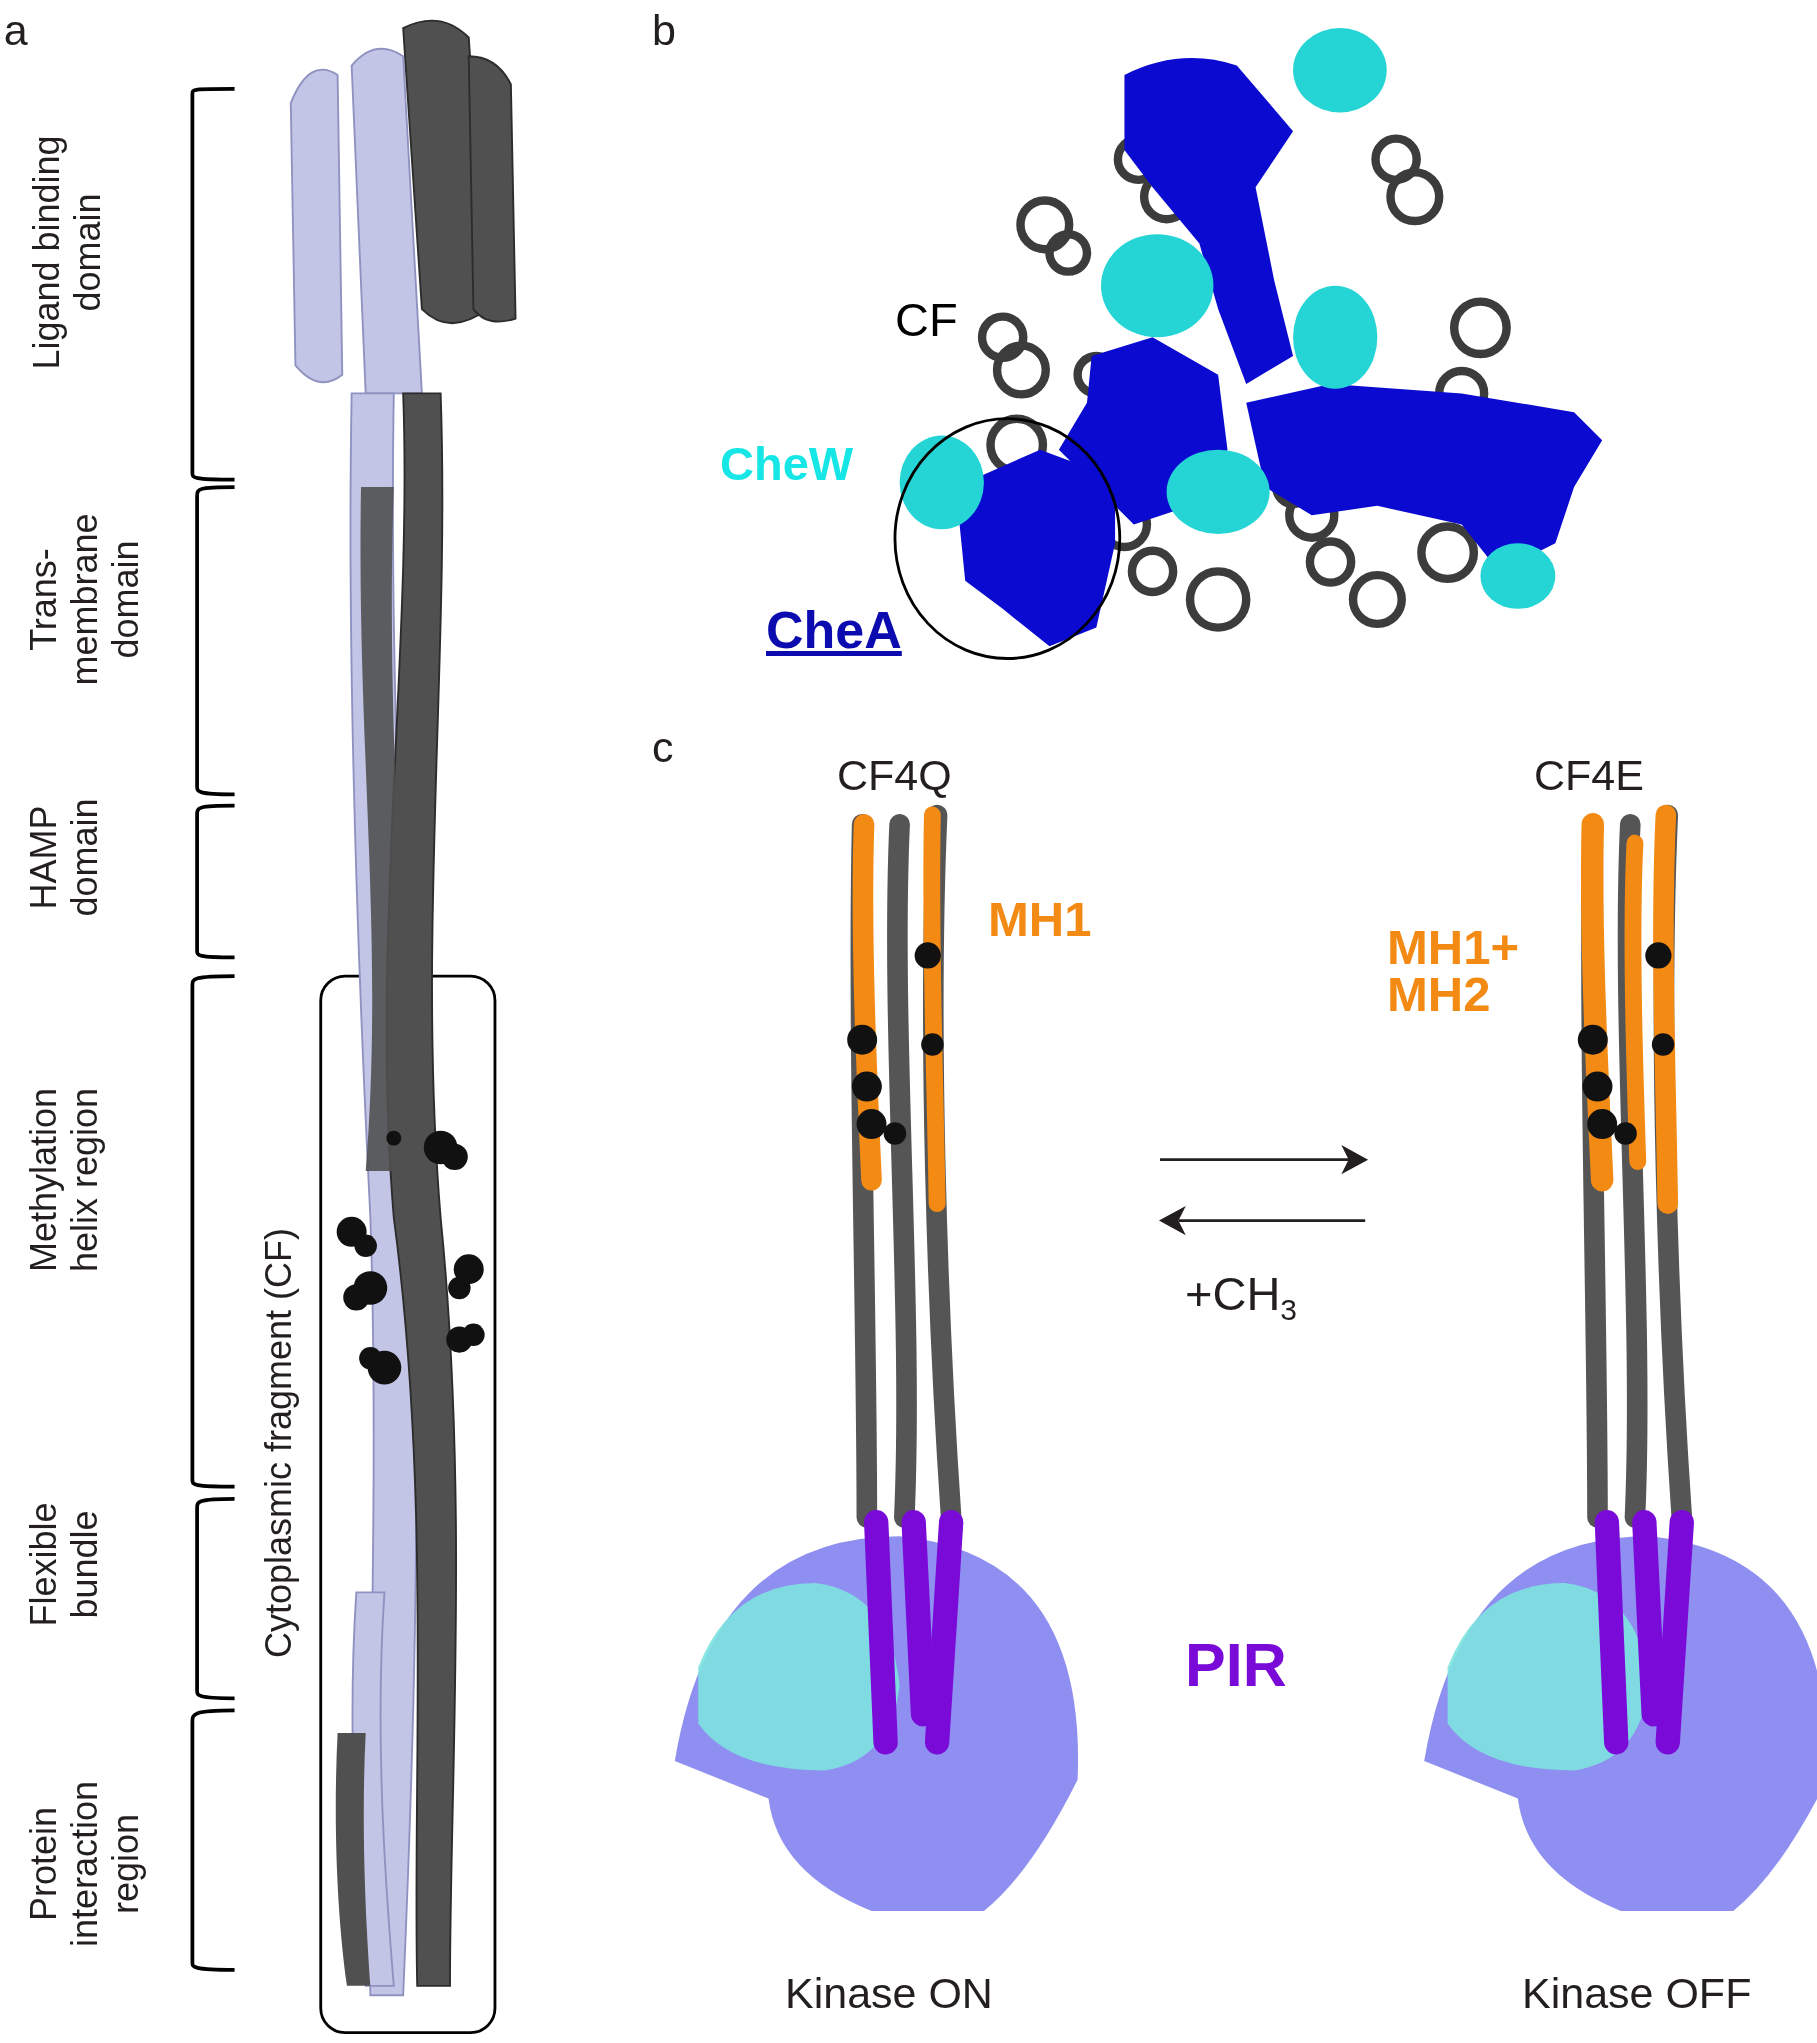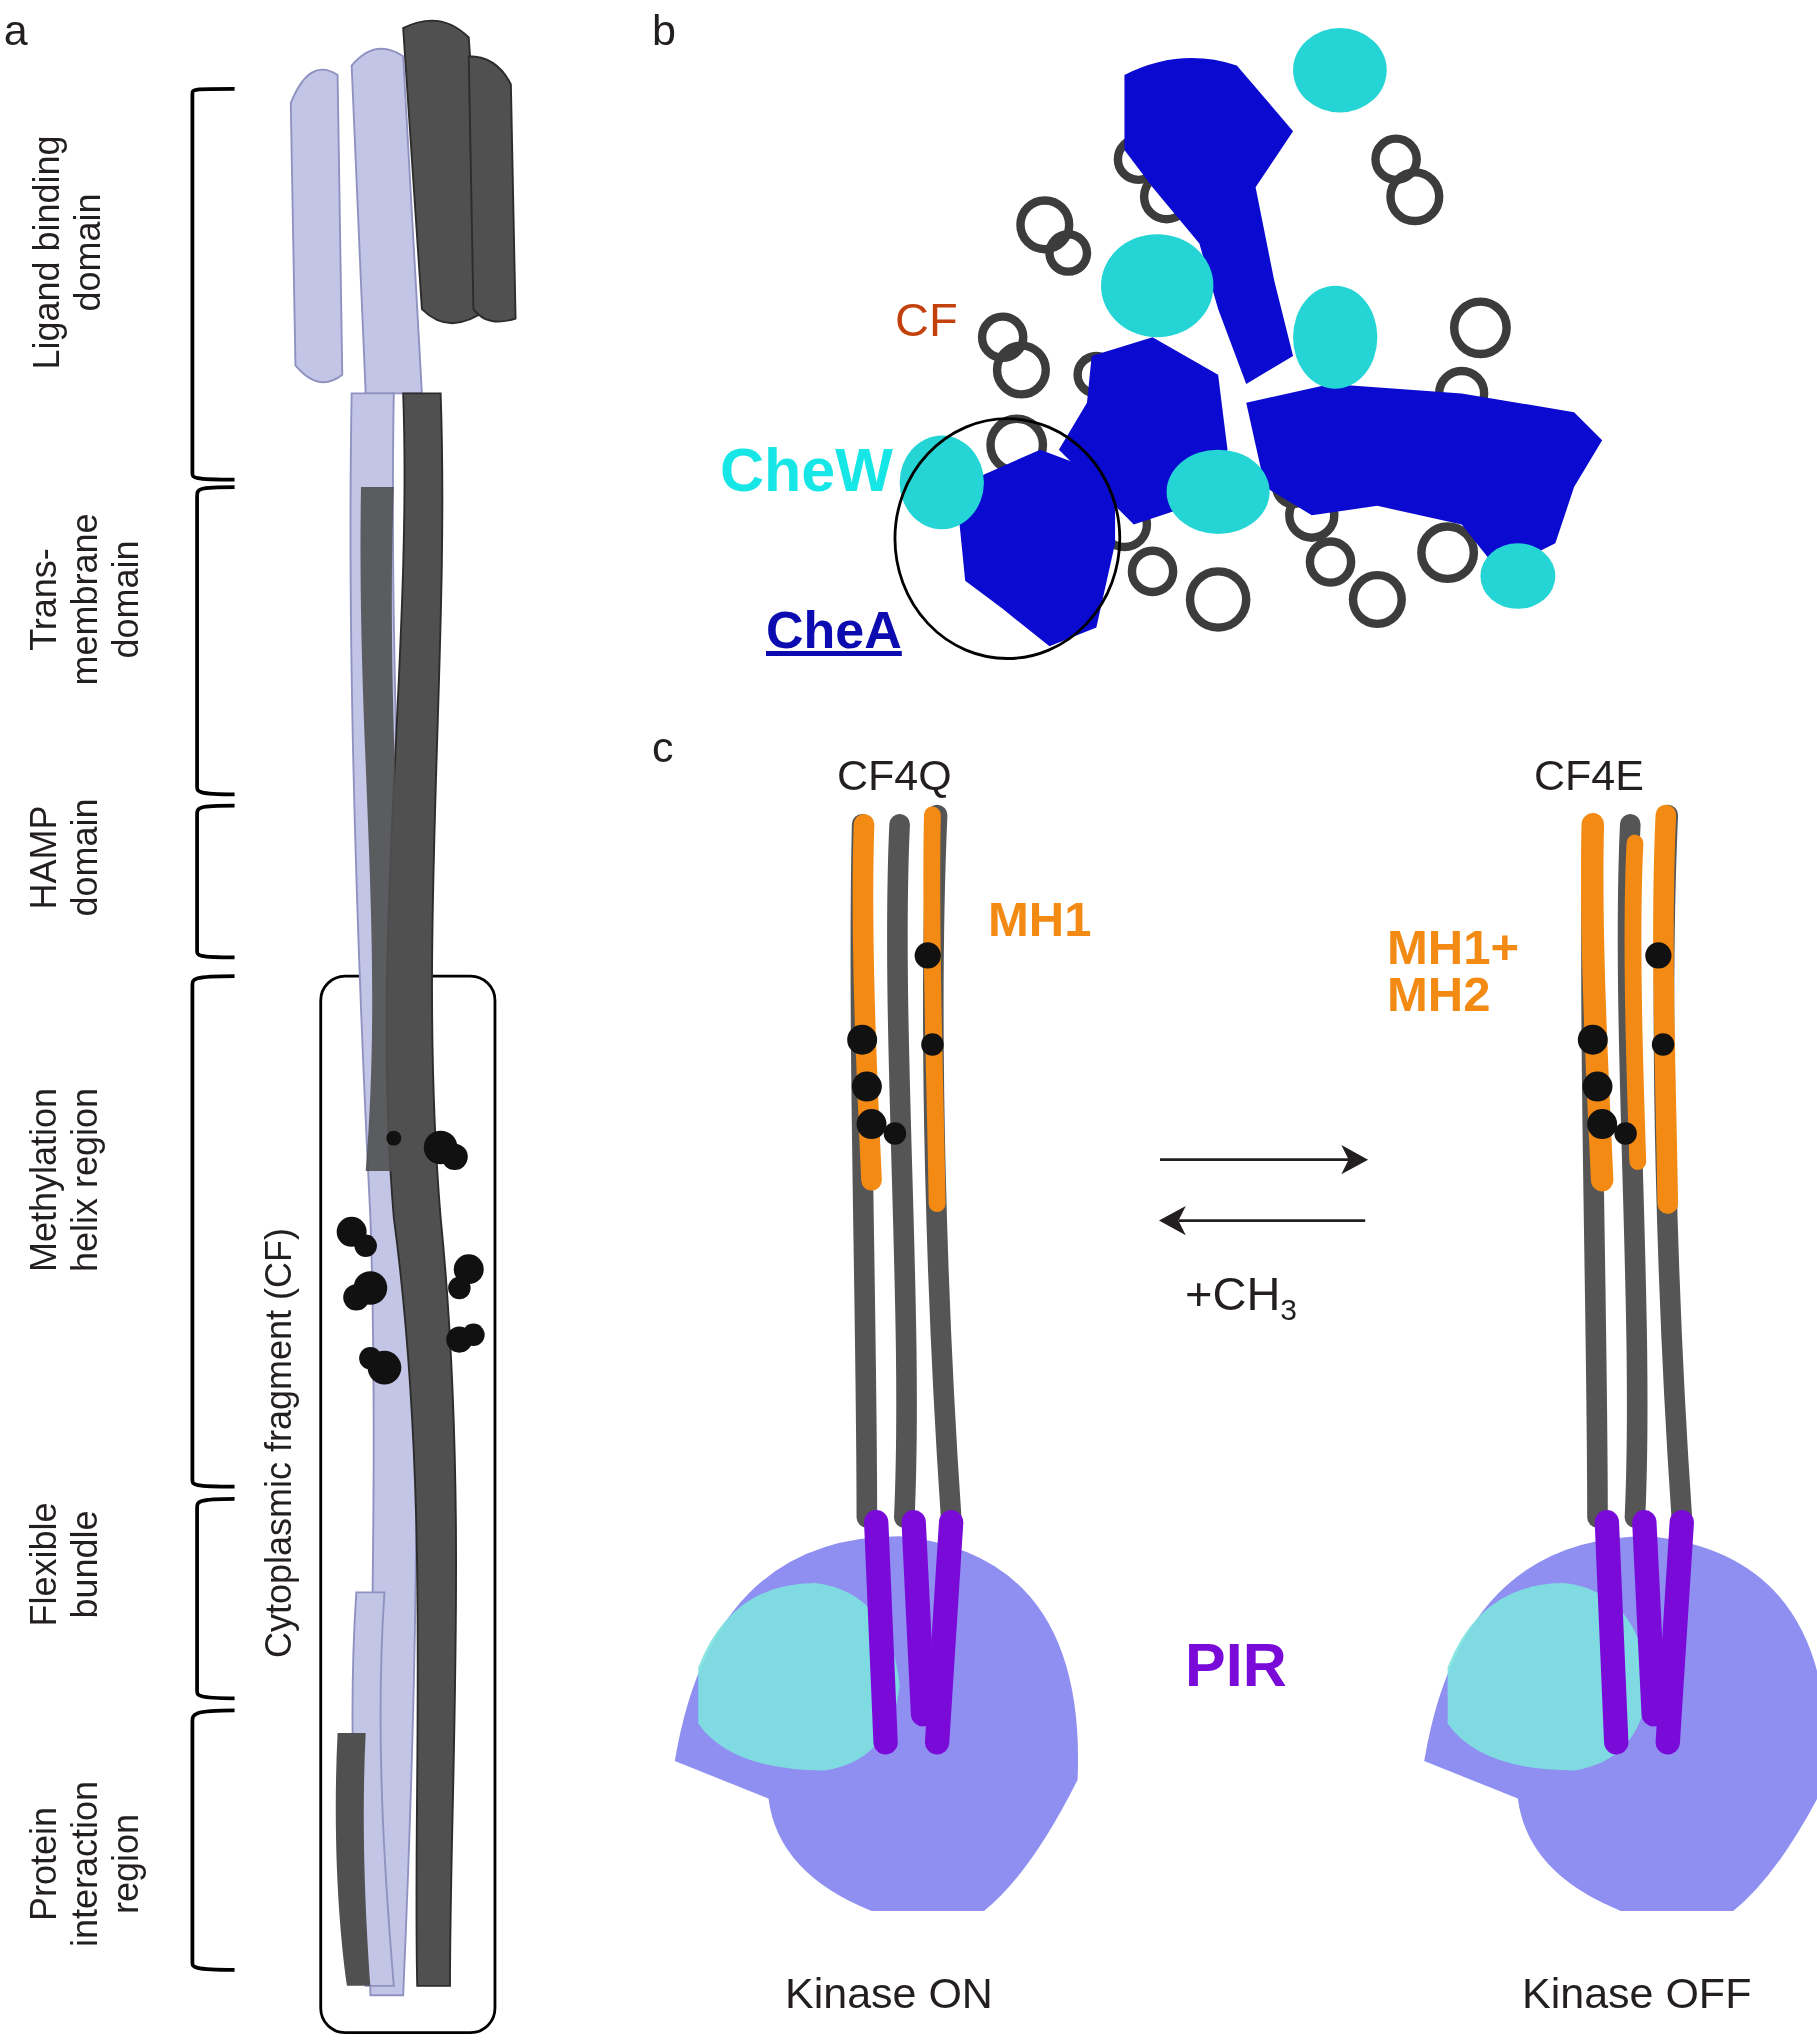--- a/index.html
+++ b/index.html
@@ -129,22 +129,22 @@
       <ellipse cx="1235" cy="305" rx="60" ry="55"></ellipse>
       <ellipse cx="1425" cy="360" rx="45" ry="55"></ellipse>
       <ellipse cx="1005" cy="515" rx="45" ry="50"></ellipse>
       <ellipse cx="1300" cy="525" rx="55" ry="45"></ellipse>
       <ellipse cx="1620" cy="615" rx="40" ry="35"></ellipse>
     </g>
   </g>
   <ellipse cx="1075" cy="575" rx="120" ry="128" fill="none" stroke="#000" stroke-width="3"></ellipse>
 </svg>
 
-<div class="lbl" style="left:895px; top:296px; font-size:47px; color:#c2410c;">CF</div>
-<div class="lbl bold" style="left:720px; top:440px; font-size:61px; color:#16e6e6;">CheW</div>
+<div class="lbl" style="left:895px; top:296px; font-size:47px; color:#000000;">CF</div>
+<div class="lbl bold" style="left:720px; top:440px; font-size:47px; color:#16e6e6;">CheW</div>
 <div class="lbl bold" style="left:766px; top:604px; font-size:52px; color:#0b0bb0;text-decoration:underline;">CheA</div>
 
 <div class="panel-letter" style="left:652px; top:726px;">c</div>
 
 <div class="lbl" style="left:837px; top:754px; font-size:43px;text-align:center;">CF4Q</div>
 <div class="lbl" style="left:1534px; top:754px; font-size:43px;">CF4E</div>
 
 <svg width="1818" height="2043" viewBox="0 0 1940 2181">
 
   <g>

